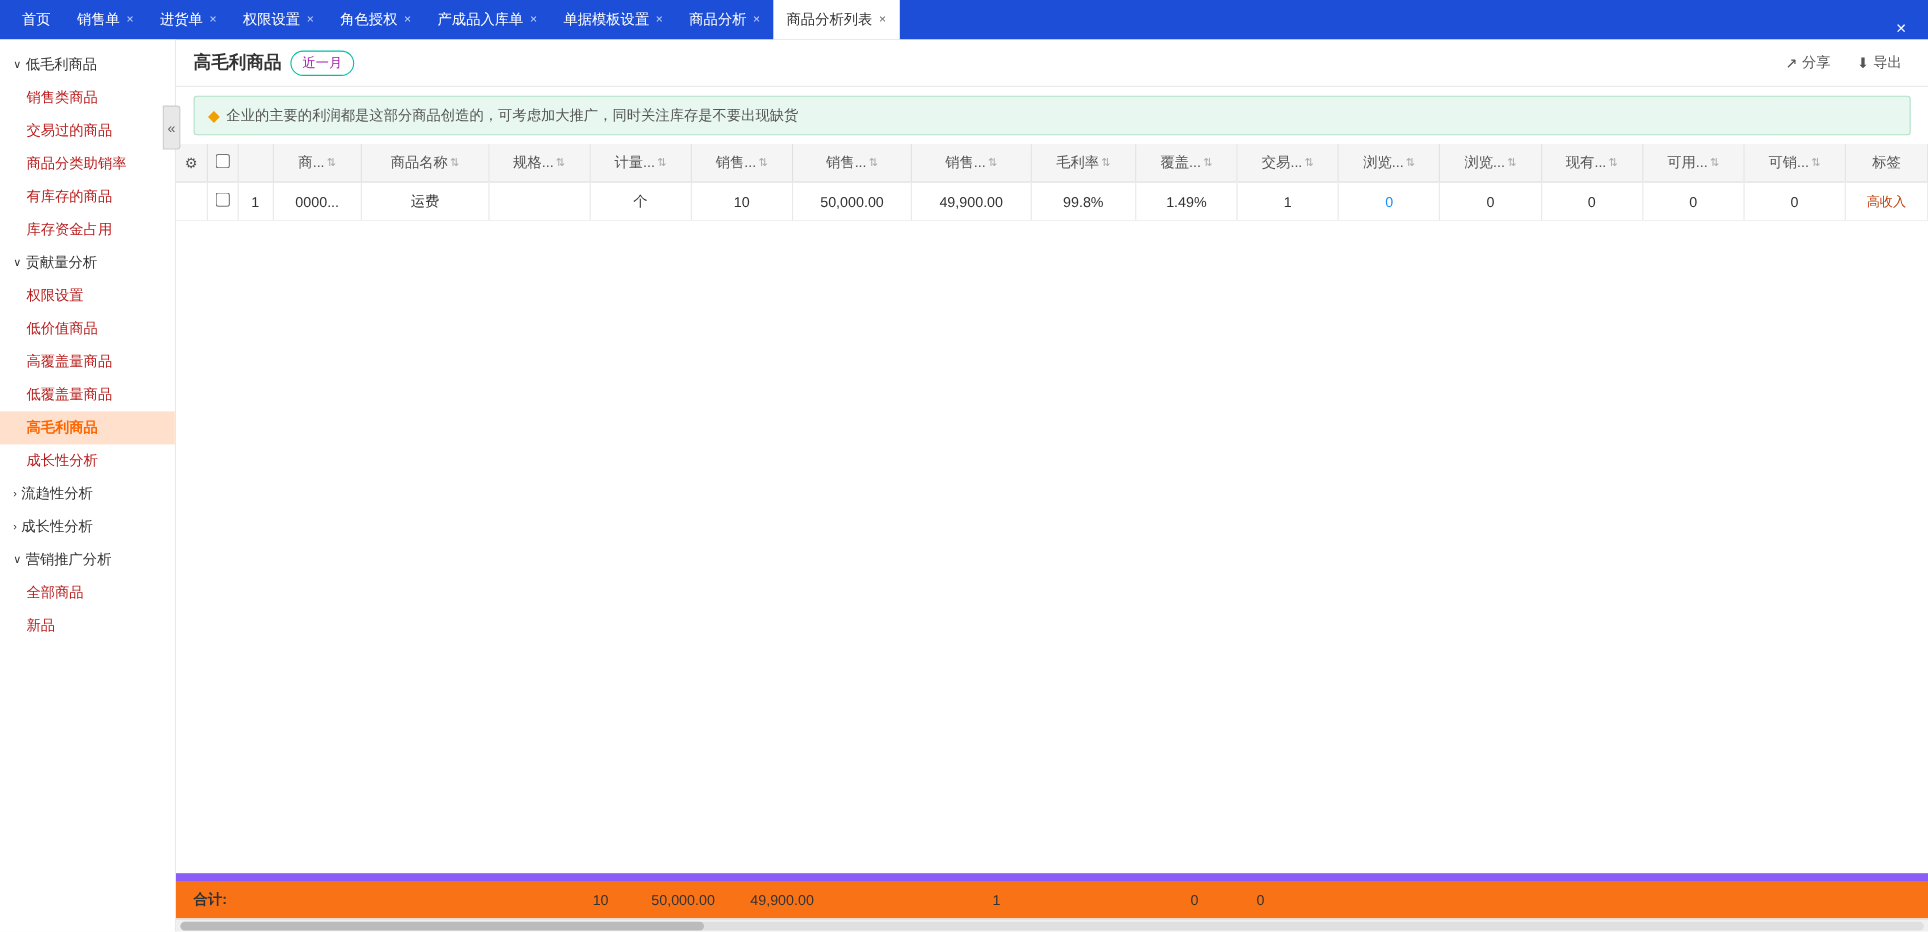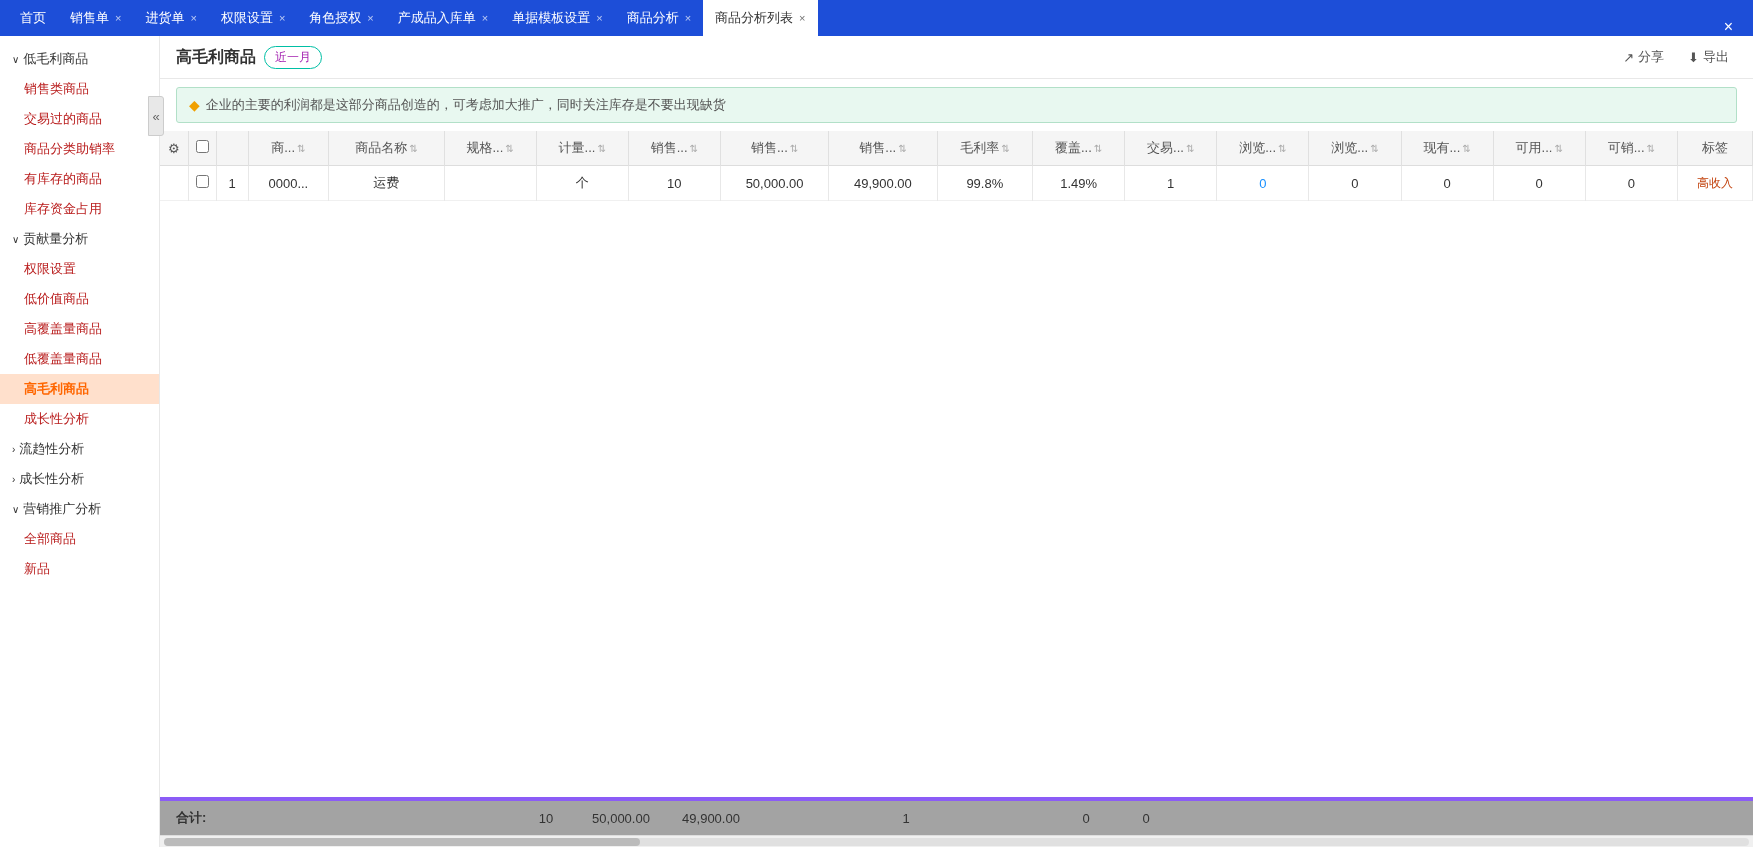--- a/index.html
+++ b/index.html
@@ -229,22 +229,22 @@
       color: #c2410c;
       font-size: 12px;
     }
     .link-text {
       color: #1890ff;
       cursor: pointer;
     }
 
     
     .table-footer {
-      background: #a3a3a3;
-      border-top: 4px solid #8b5cf6;
+      background: #f97316;
+      border-top: 7px solid #8b5cf6;
       padding: 8px 16px;
       display: flex;
       align-items: center;
       flex-shrink: 0;
       font-size: 13px;
       color: #333;
     }
     .footer-label {
       width: 60px;
       font-weight: bold;

